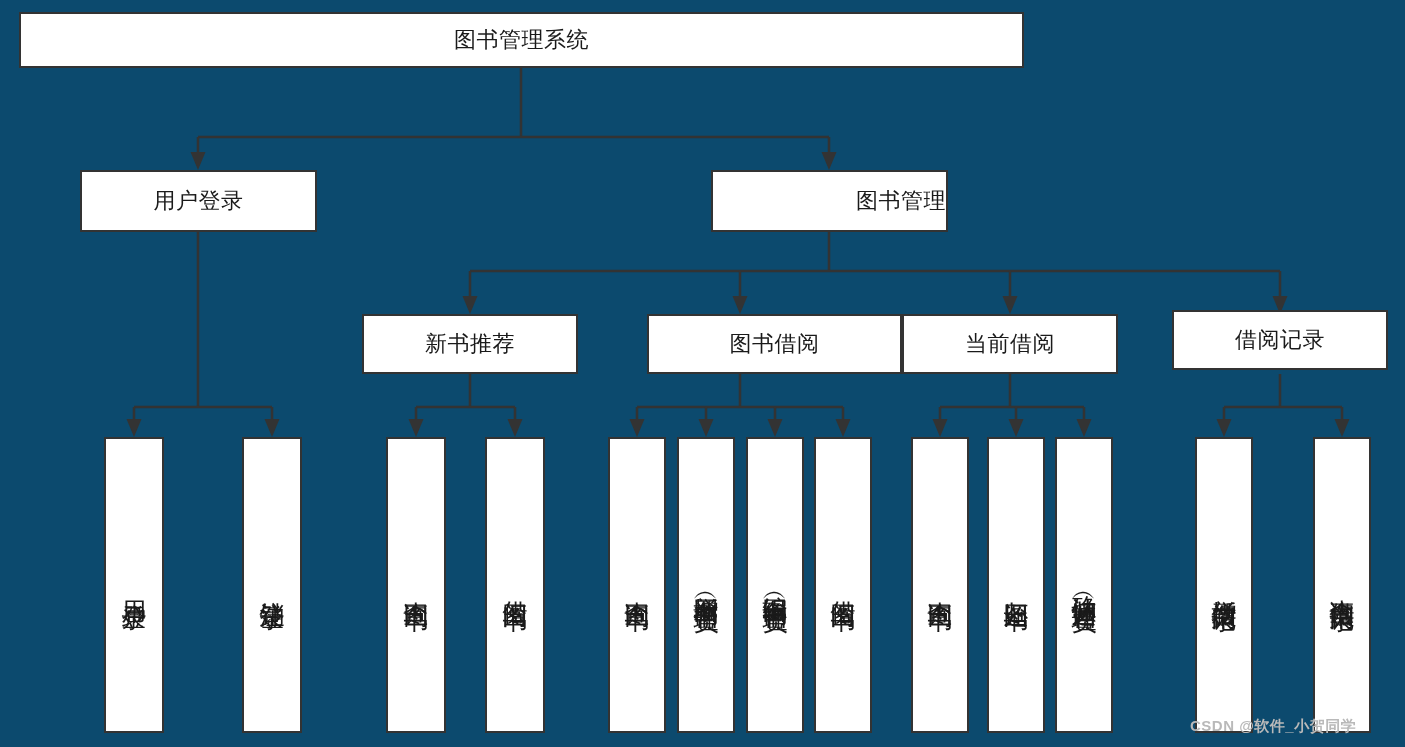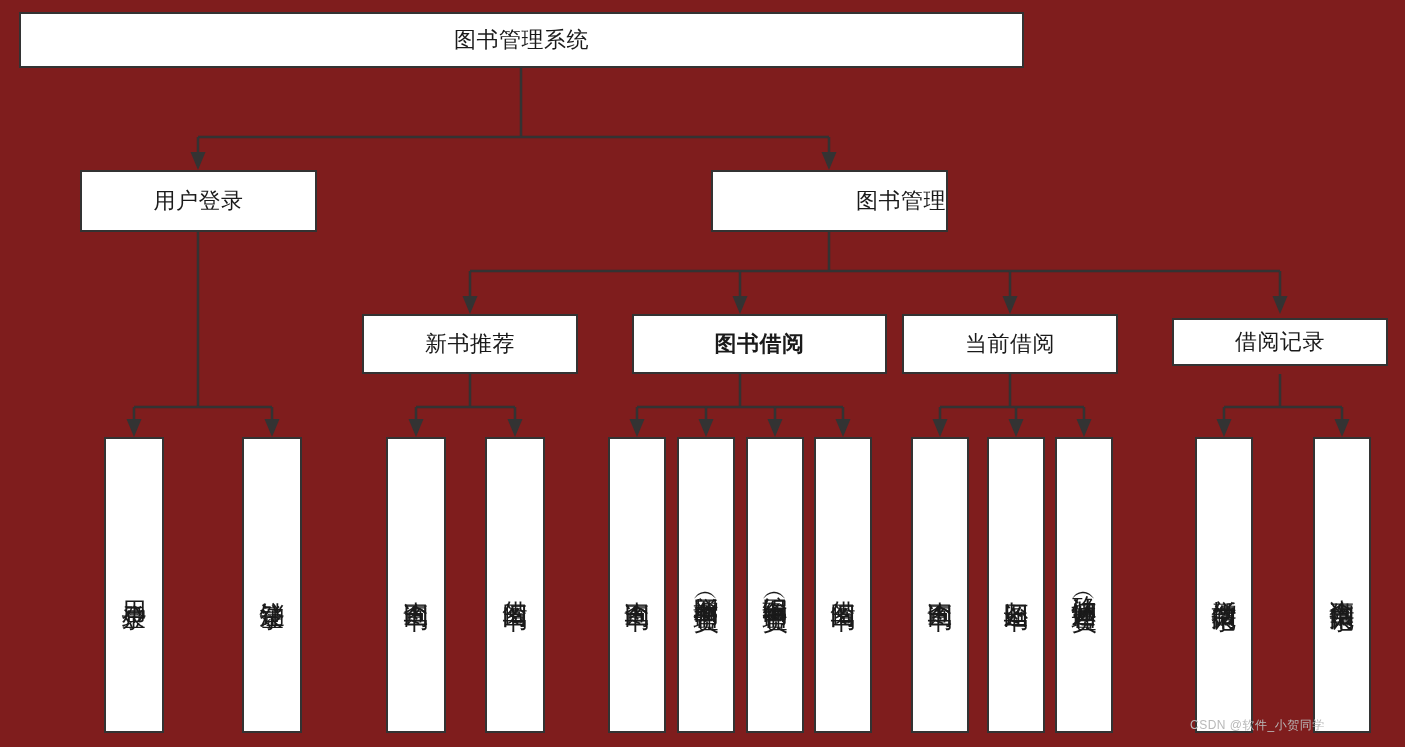--- a/index.html
+++ b/index.html
@@ -48,30 +48,31 @@
     writing-mode: vertical-rl;
     text-orientation: upright;
     font-size: 25px;
     line-height: 1.08;
     letter-spacing: 2px;
     white-space: nowrap;
     text-align: center;
   }
   .watermark {
     position: absolute;
-    font-size: 12px;
+    font-size: 15px;
     color: #b9b9b9;
     white-space: nowrap;
     letter-spacing: 0.5px;
+    font-weight: bold;
   }
 </style>
 </head>
 <body>
 
-<div id="canvas" style="background: #7f1d1d;">
+<div id="canvas" style="background: #0c4a6e;">
 
   <svg id="wires" viewBox="0 0 1405 747">
       <line x1="521" y1="68" x2="521" y2="137" stroke="#333333" stroke-width="2.5"></line>
       <line x1="198" y1="137" x2="829" y2="137" stroke="#333333" stroke-width="2.5"></line>
       <line x1="198" y1="137" x2="198" y2="156" stroke="#333333" stroke-width="2.5"></line>
       <polygon points="190.5,152 205.5,152 198,170" fill="#333333"></polygon>
       <line x1="829" y1="137" x2="829" y2="156" stroke="#333333" stroke-width="2.5"></line>
       <polygon points="821.5,152 836.5,152 829,170" fill="#333333"></polygon>
       <line x1="829" y1="232" x2="829" y2="271" stroke="#333333" stroke-width="2.5"></line>
       <line x1="470" y1="271" x2="1280" y2="271" stroke="#333333" stroke-width="2.5"></line>
@@ -127,27 +128,27 @@
       </div>
       <div class="node node-h" style="left: 80px; top: 170px; width: 237px; height: 62px; border-color: rgb(51, 51, 51); background: rgb(255, 255, 255); color: rgb(26, 26, 26);">
         <span>用户登录</span>
       </div>
       <div class="node node-h" style="left: 711px; top: 170px; width: 237px; height: 62px; border-color: rgb(51, 51, 51); background: rgb(255, 255, 255); color: rgb(26, 26, 26); justify-content: flex-end;">
         <span>图书管理</span>
       </div>
       <div class="node node-h" style="left: 362px; top: 314px; width: 216px; height: 60px; border-color: rgb(51, 51, 51); background: rgb(255, 255, 255); color: rgb(26, 26, 26); text-align: right;">
         <span>新书推荐</span>
       </div>
-      <div class="node node-h" style="left: 632px; top: 314px; width: 255px; height: 60px; border-color: rgb(51, 51, 51); background: rgb(255, 255, 255); color: rgb(26, 26, 26); font-weight: bold;">
+      <div class="node node-h" style="left: 647px; top: 314px; width: 255px; height: 60px; border-color: rgb(51, 51, 51); background: rgb(255, 255, 255); color: rgb(26, 26, 26);">
         <span>图书借阅</span>
       </div>
       <div class="node node-h" style="left: 902px; top: 314px; width: 216px; height: 60px; border-color: rgb(51, 51, 51); background: rgb(255, 255, 255); color: rgb(26, 26, 26);">
         <span>当前借阅</span>
       </div>
-      <div class="node node-h" style="left: 1172px; top: 318px; width: 216px; height: 48px; border-color: rgb(51, 51, 51); background: rgb(255, 255, 255); color: rgb(26, 26, 26);">
+      <div class="node node-h" style="left: 1172px; top: 310px; width: 216px; height: 60px; border-color: rgb(51, 51, 51); background: rgb(255, 255, 255); color: rgb(26, 26, 26);">
         <span>借阅记录</span>
       </div>
       <div class="node node-v" style="left: 104px; top: 437px; width: 60px; height: 296px; border-color: rgb(51, 51, 51); background: rgb(255, 255, 255); color: rgb(26, 26, 26);">
         <span class="vtext">用户登录</span>
       </div>
       <div class="node node-v" style="left: 242px; top: 437px; width: 60px; height: 296px; border-color: rgb(51, 51, 51); background: rgb(255, 255, 255); color: rgb(26, 26, 26);">
         <span class="vtext">注销登录</span>
       </div>
       <div class="node node-v" style="left: 386px; top: 437px; width: 60px; height: 296px; border-color: rgb(51, 51, 51); background: rgb(255, 255, 255); color: rgb(26, 26, 26);">
         <span class="vtext">查询图书</span>

